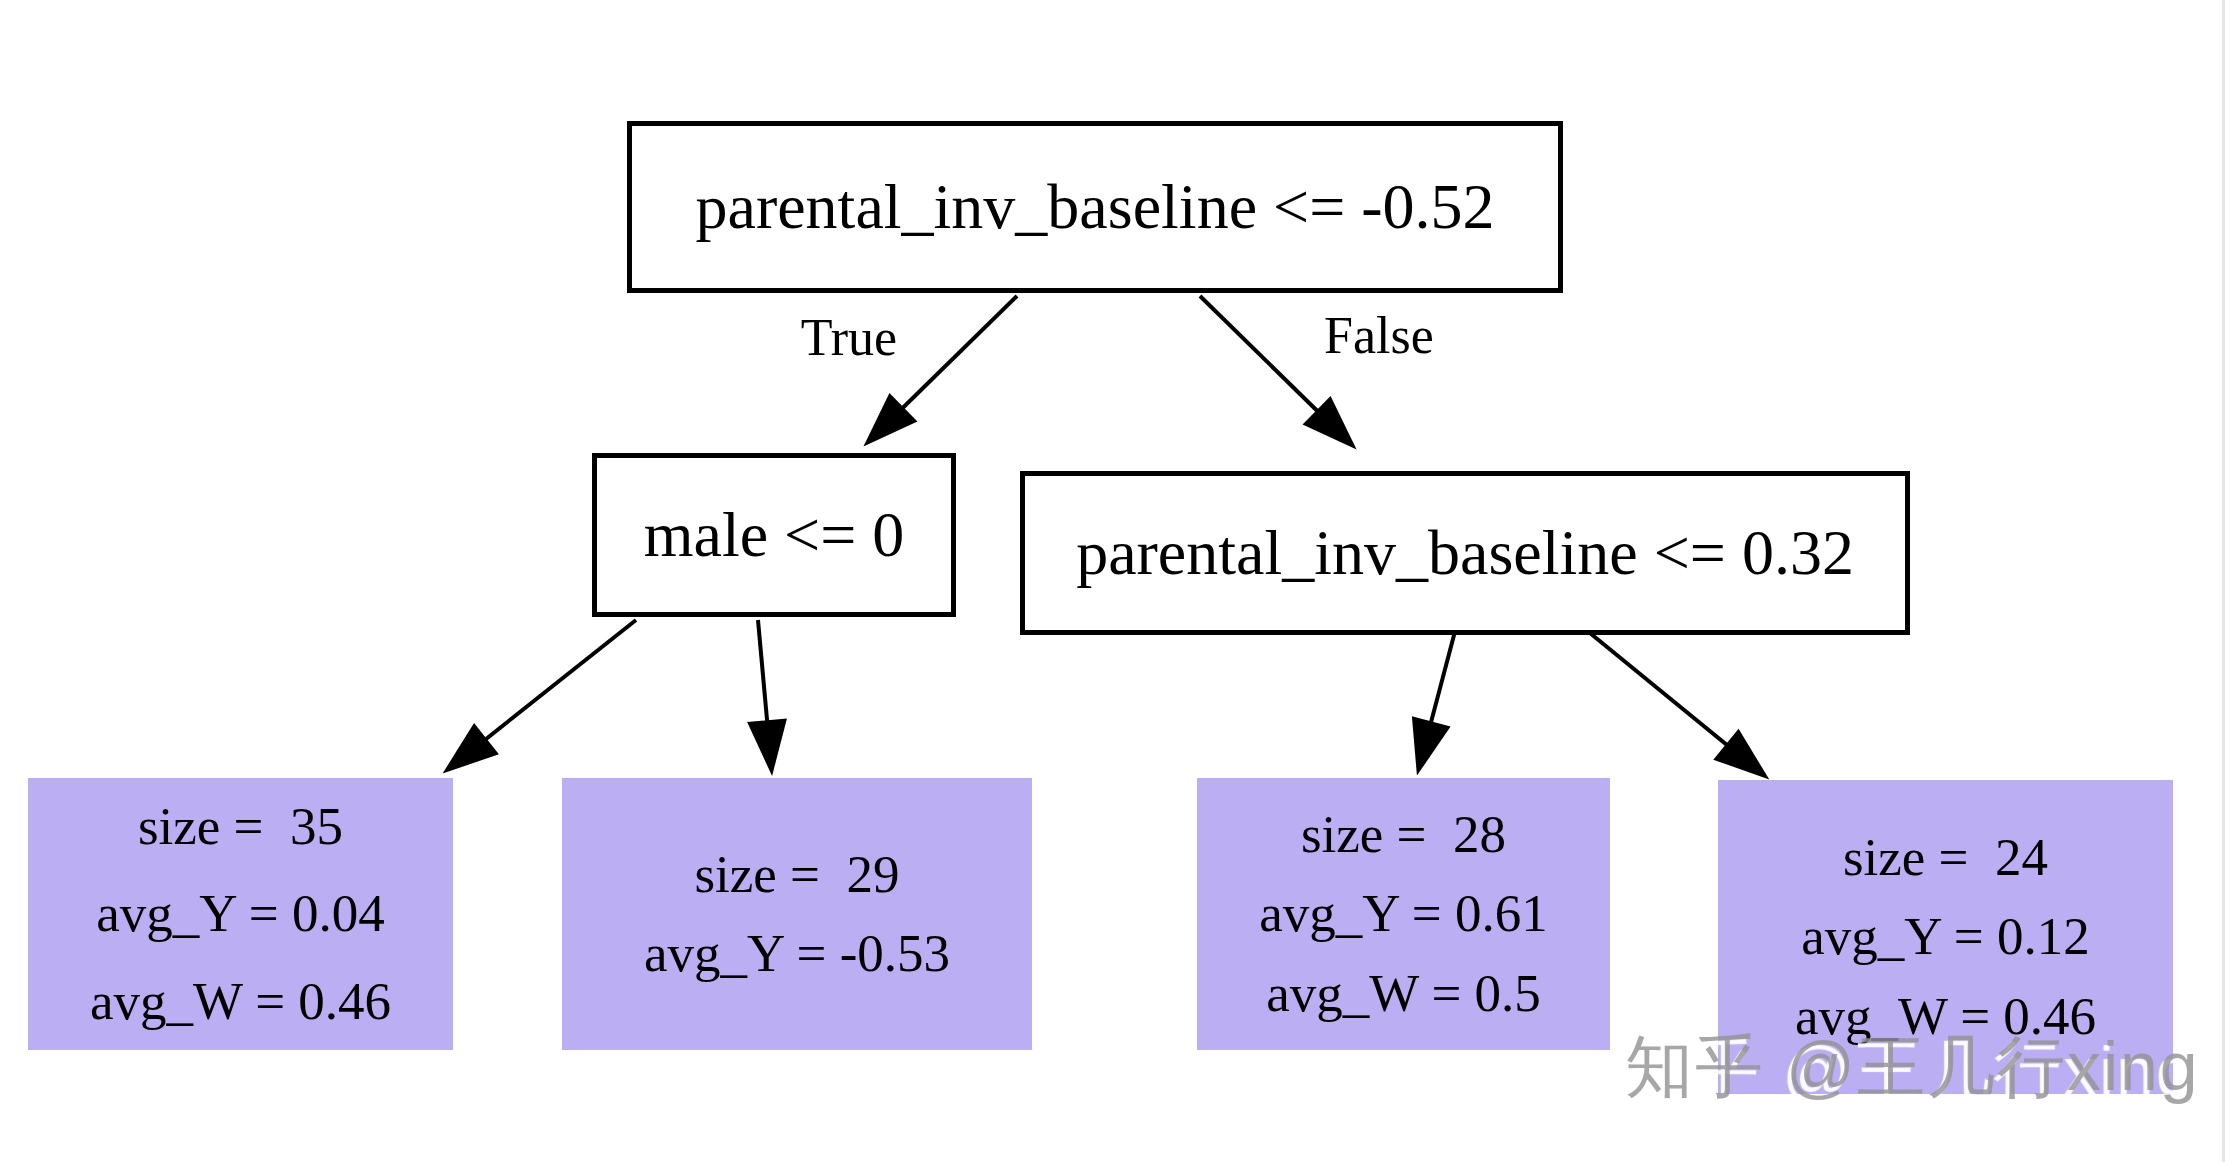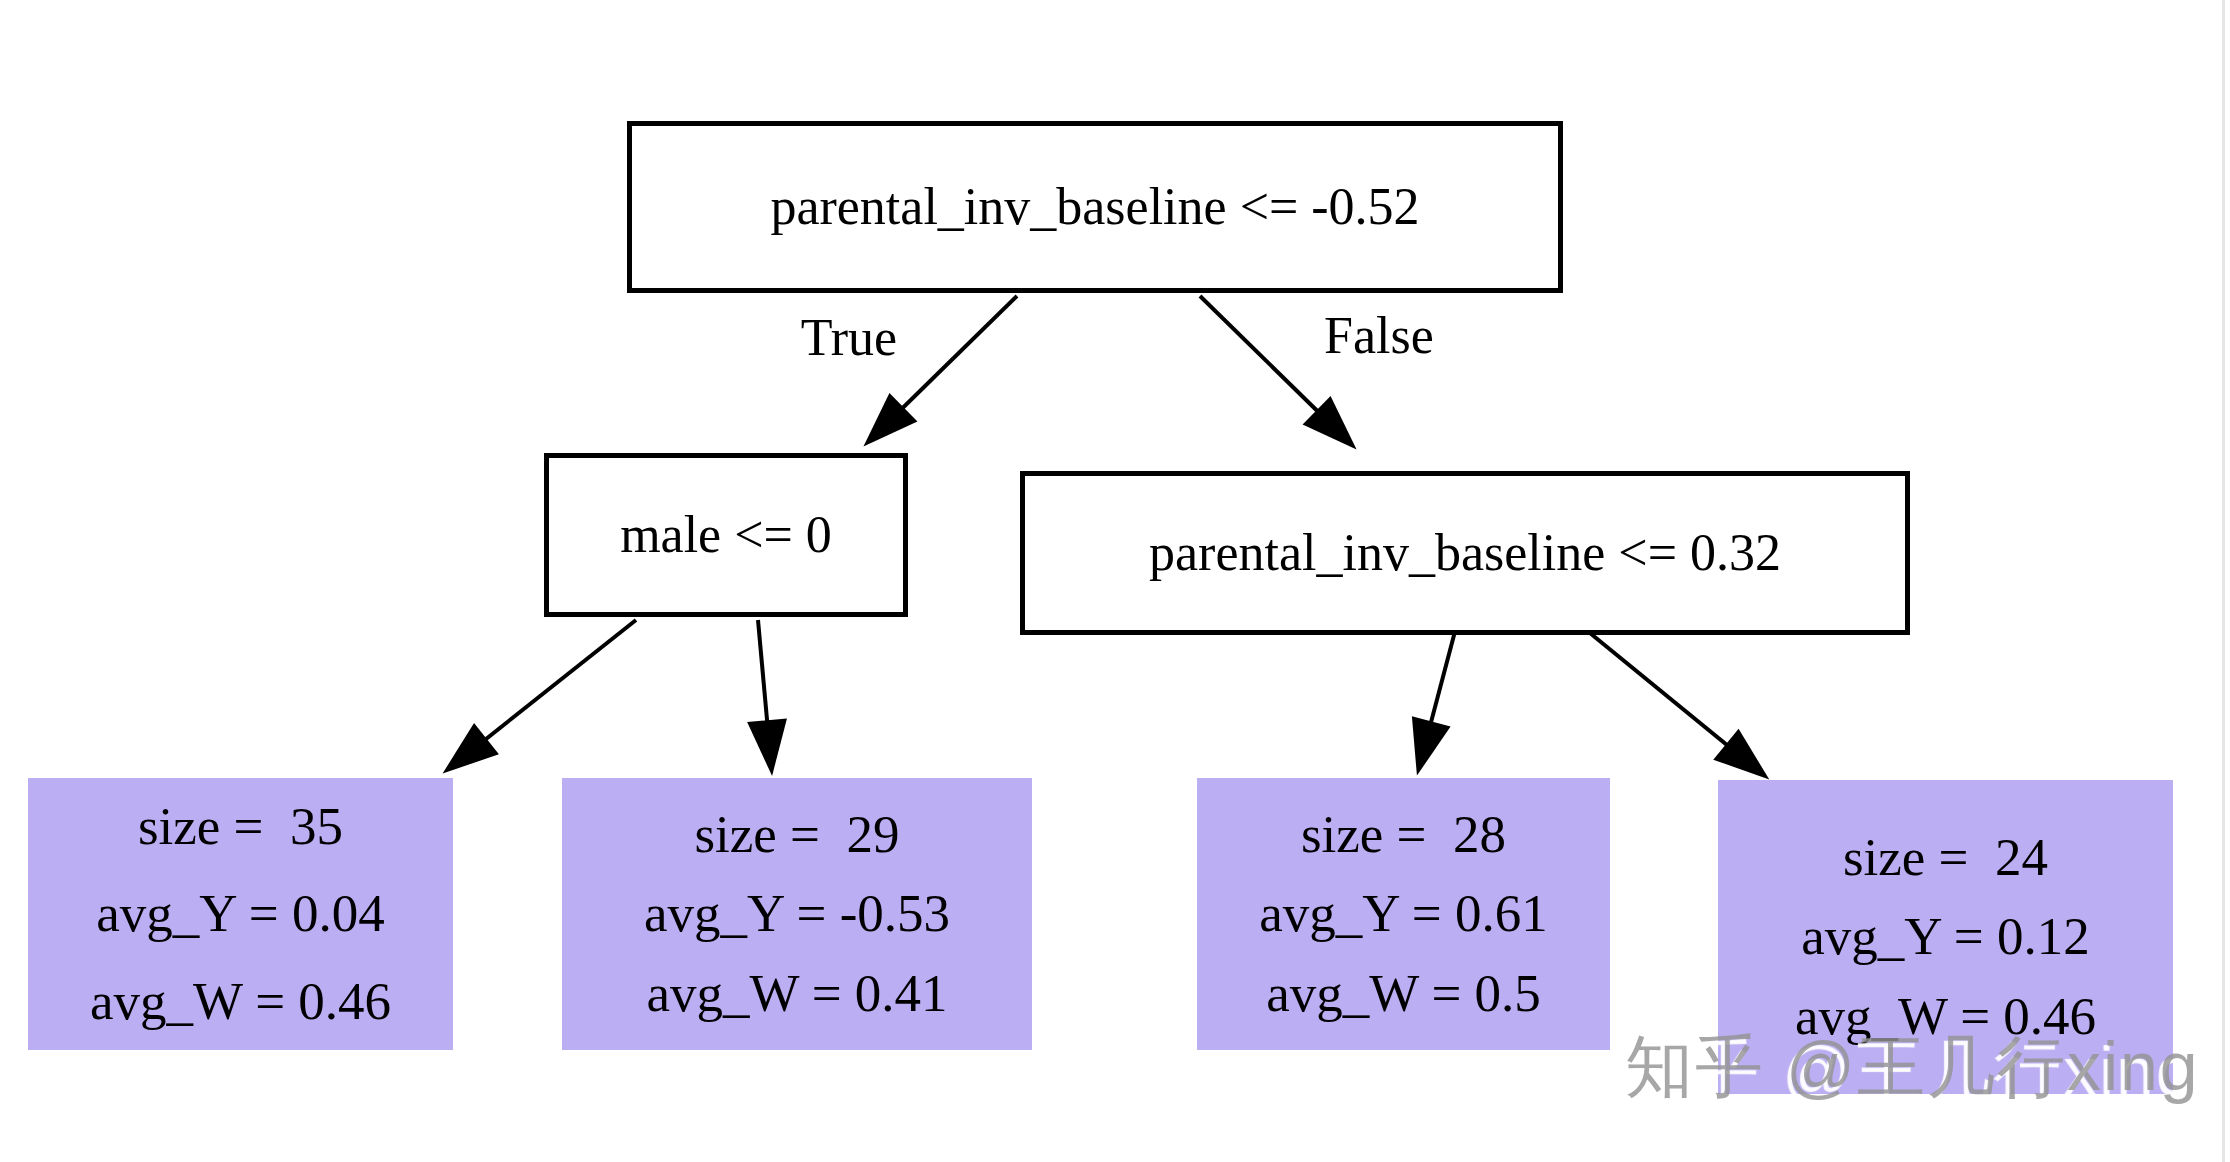--- a/index.html
+++ b/index.html
@@ -18,21 +18,21 @@
     width: 2230px; height: 1162px;
     pointer-events: none;
   }
   .node {
     position: absolute;
     display: flex;
     align-items: center;
     justify-content: center;
     text-align: center;
     box-sizing: border-box;
-    font-size: 52px;
+    font-size: 64px;
     line-height: 1.1;
     white-space: pre;
   }
   .split-node {
     background: #ffffff;
     border: 5px solid #000000;
   }
   .leaf-node {
     background: #BCAEF2;
     border: none;
@@ -59,21 +59,21 @@
     white-space: pre;
   }
   .right-edge-line {
     position: absolute;
     left: 2222px; top: 0;
     width: 3px; height: 1162px;
     background: #e4e6e8;
   }
   
   .root-node   { left: 627px;  top: 121px; width: 936px; height: 172px; }
-  .left-node   { left: 544px;  top: 453px; width: 364px; height: 164px; }
+  .left-node   { left: 592px;  top: 453px; width: 364px; height: 164px; }
   .right-node  { left: 1020px; top: 471px; width: 890px; height: 164px; }
   .leaf-1 { left: 28px;   top: 778px; width: 425px; height: 272px; gap: 8px; }
   .leaf-2 { left: 562px;  top: 778px; width: 470px; height: 272px; }
   .leaf-3 { left: 1197px; top: 778px; width: 413px; height: 272px; }
   .leaf-4 { left: 1718px; top: 780px; width: 455px; height: 314px; }
   .true-label  { left: 849px;  top: 337px; }
   .false-label { left: 1379px; top: 335px; }
 </style>
 </head>
 <body>
@@ -111,21 +111,20 @@
 
   <div class="node leaf-node leaf-1">
     <div class="leaf-line">size =  35</div>
     <div class="leaf-line">avg_Y = 0.04</div>
     <div class="leaf-line">avg_W = 0.46</div>
   </div>
 
   <div class="node leaf-node leaf-2">
     <div class="leaf-line">size =  29</div>
     <div class="leaf-line">avg_Y = -0.53</div>
-    <div class="leaf-line">avg_W = 0.41</div>
   </div>
 
   <div class="node leaf-node leaf-3">
     <div class="leaf-line">size =  28</div>
     <div class="leaf-line">avg_Y = 0.61</div>
     <div class="leaf-line">avg_W = 0.5</div>
   </div>
 
   <div class="node leaf-node leaf-4">
     <div class="leaf-line">size =  24</div>

